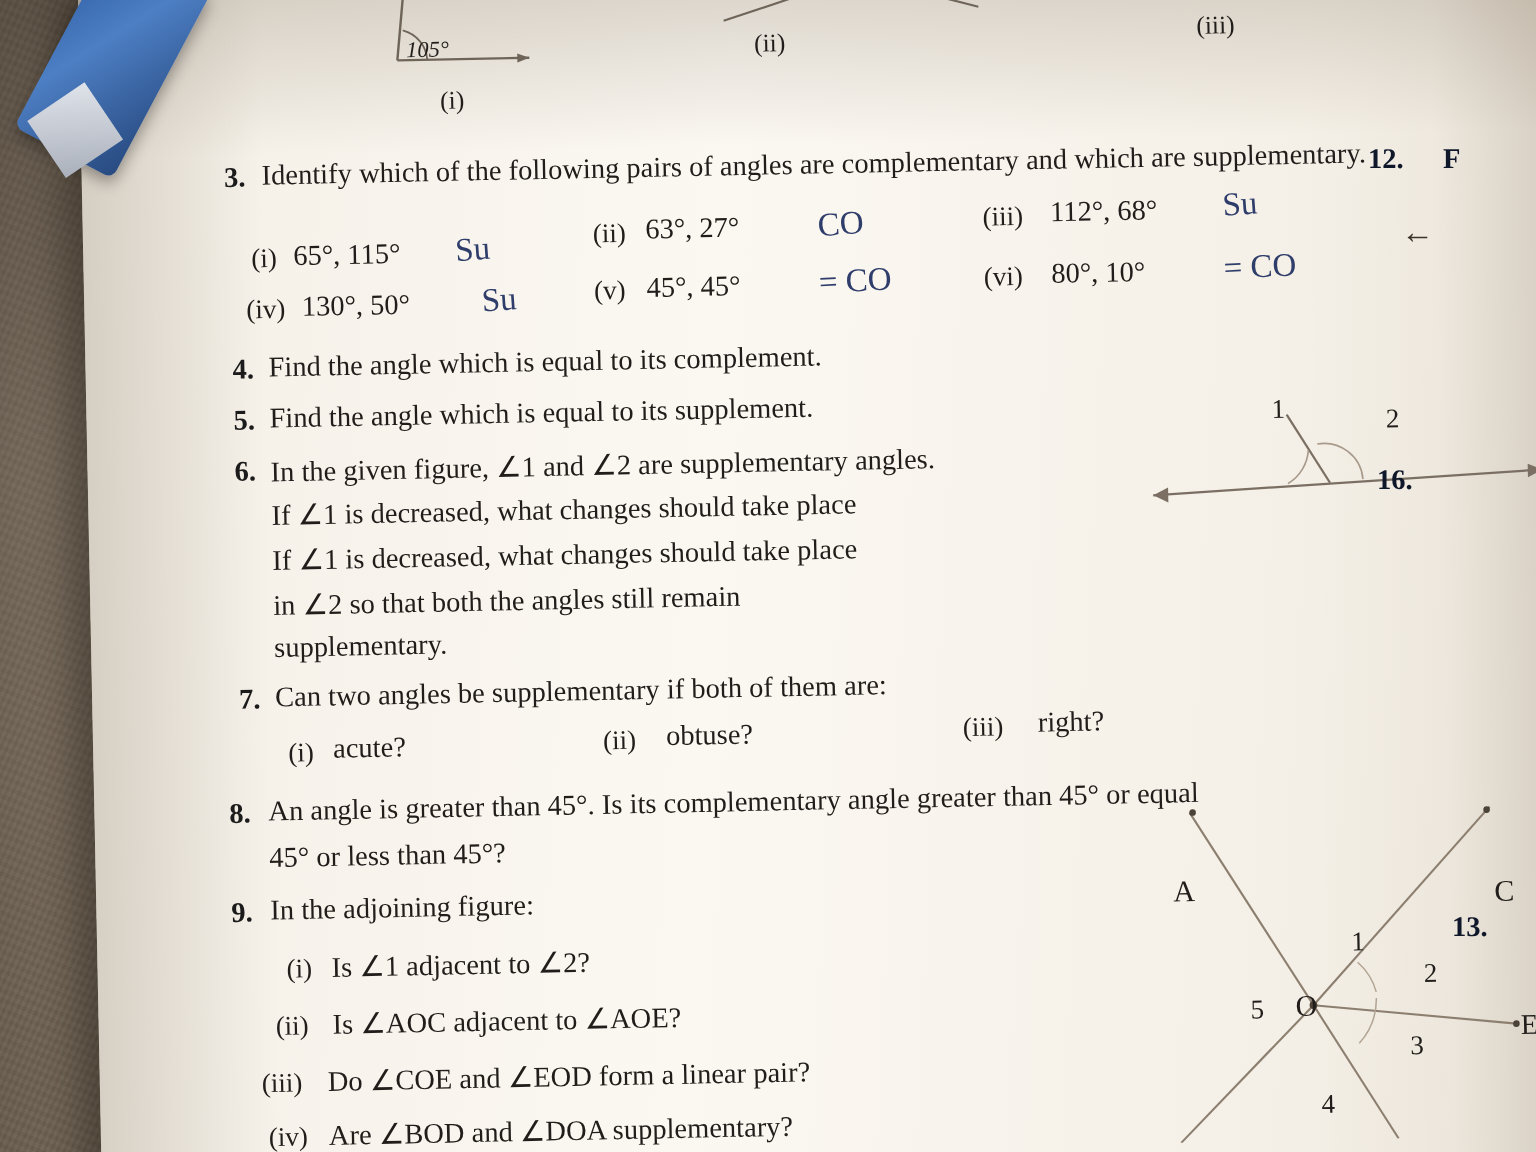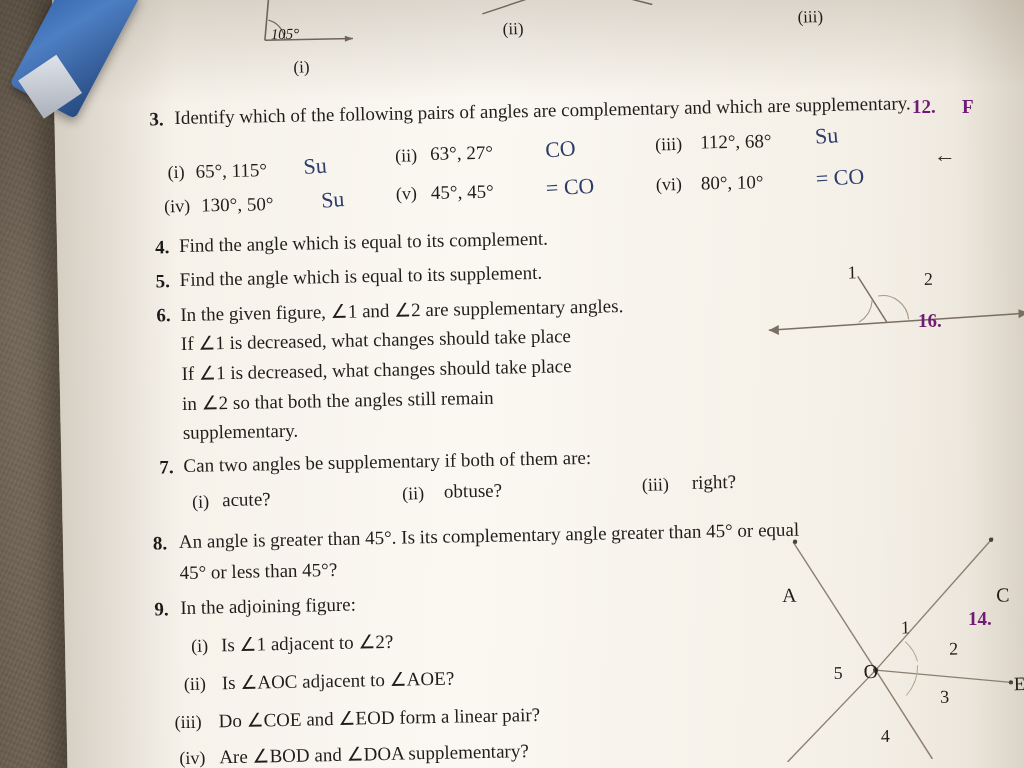--- a/index.html
+++ b/index.html
@@ -112,21 +112,21 @@
     position: absolute;
     font-weight: bold;
     font-family: "Liberation Serif", serif;
     color: #1b1b1b;
   }
   
   .marginnum {
     position: absolute;
     font-weight: bold;
     font-family: "Liberation Serif", serif;
-    color: #701a75;
+    color: #0f172a;
     font-size: 19px;
   }
   svg { display: block; }
   .right-page {
     position: absolute;
     right: -2px;
     top: -26px;
     width: 120px;
     height: 832px;
     background: linear-gradient(100deg, #cfc6b7 0%, #ddd5c7 40%, #c6bcab 100%);
@@ -278,20 +278,20 @@
       <div class="txt" style="left:814px; top:756px; font-size:18px;">4</div>
       <div class="txt" style="left:768px; top:692px; font-size:18px;">5</div>
 
     </div>
 
   </div>
 
   <div class="marginnum" style="left:912px; top:96px;">12.</div>
   <div class="marginnum" style="left:962px; top:96px;">F</div>
   <div class="marginnum" style="left:918px; top:310px;">16.</div>
-  <div class="marginnum" style="left:968px; top:608px;">14.</div>
+  <div class="marginnum" style="left:968px; top:608px;">13.</div>
   <div style="position:absolute; left:934px; top:142px; font-size:22px; color:#3a342c;">←</div>
 
   <div class="pen">
     <div class="pen-tip"></div>
   </div>
 
 </div>
 
 </body></html>

